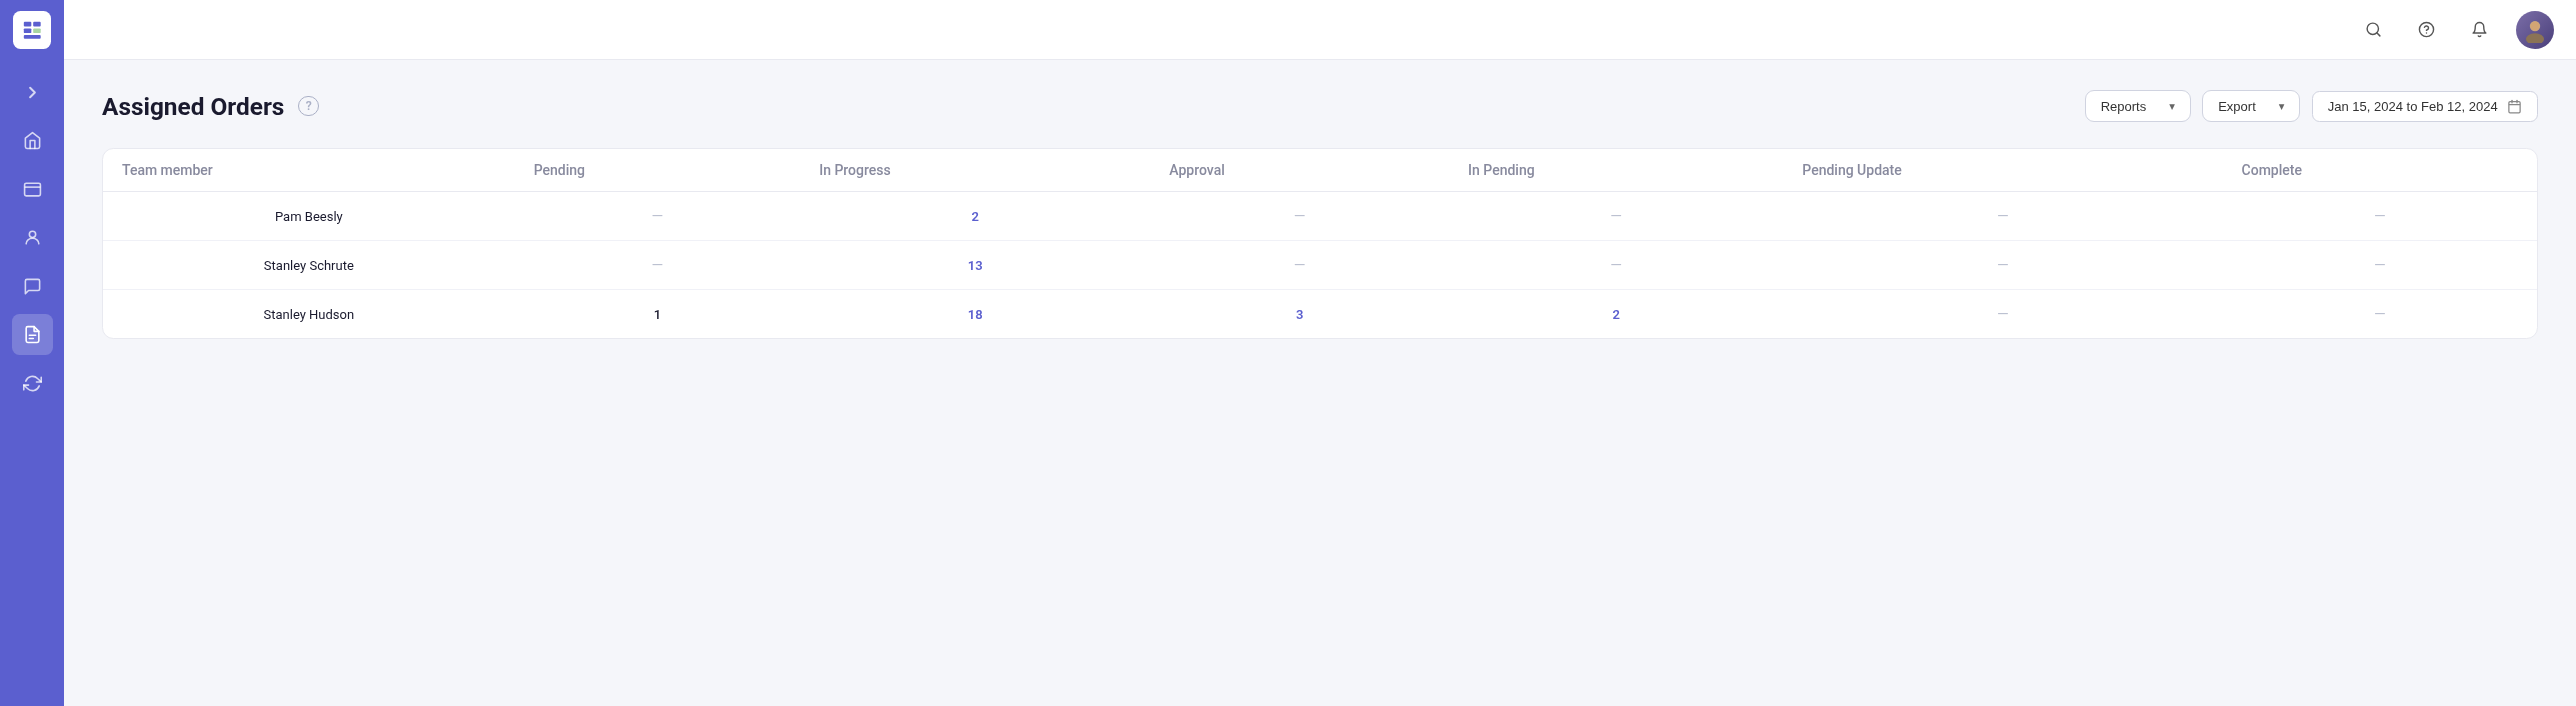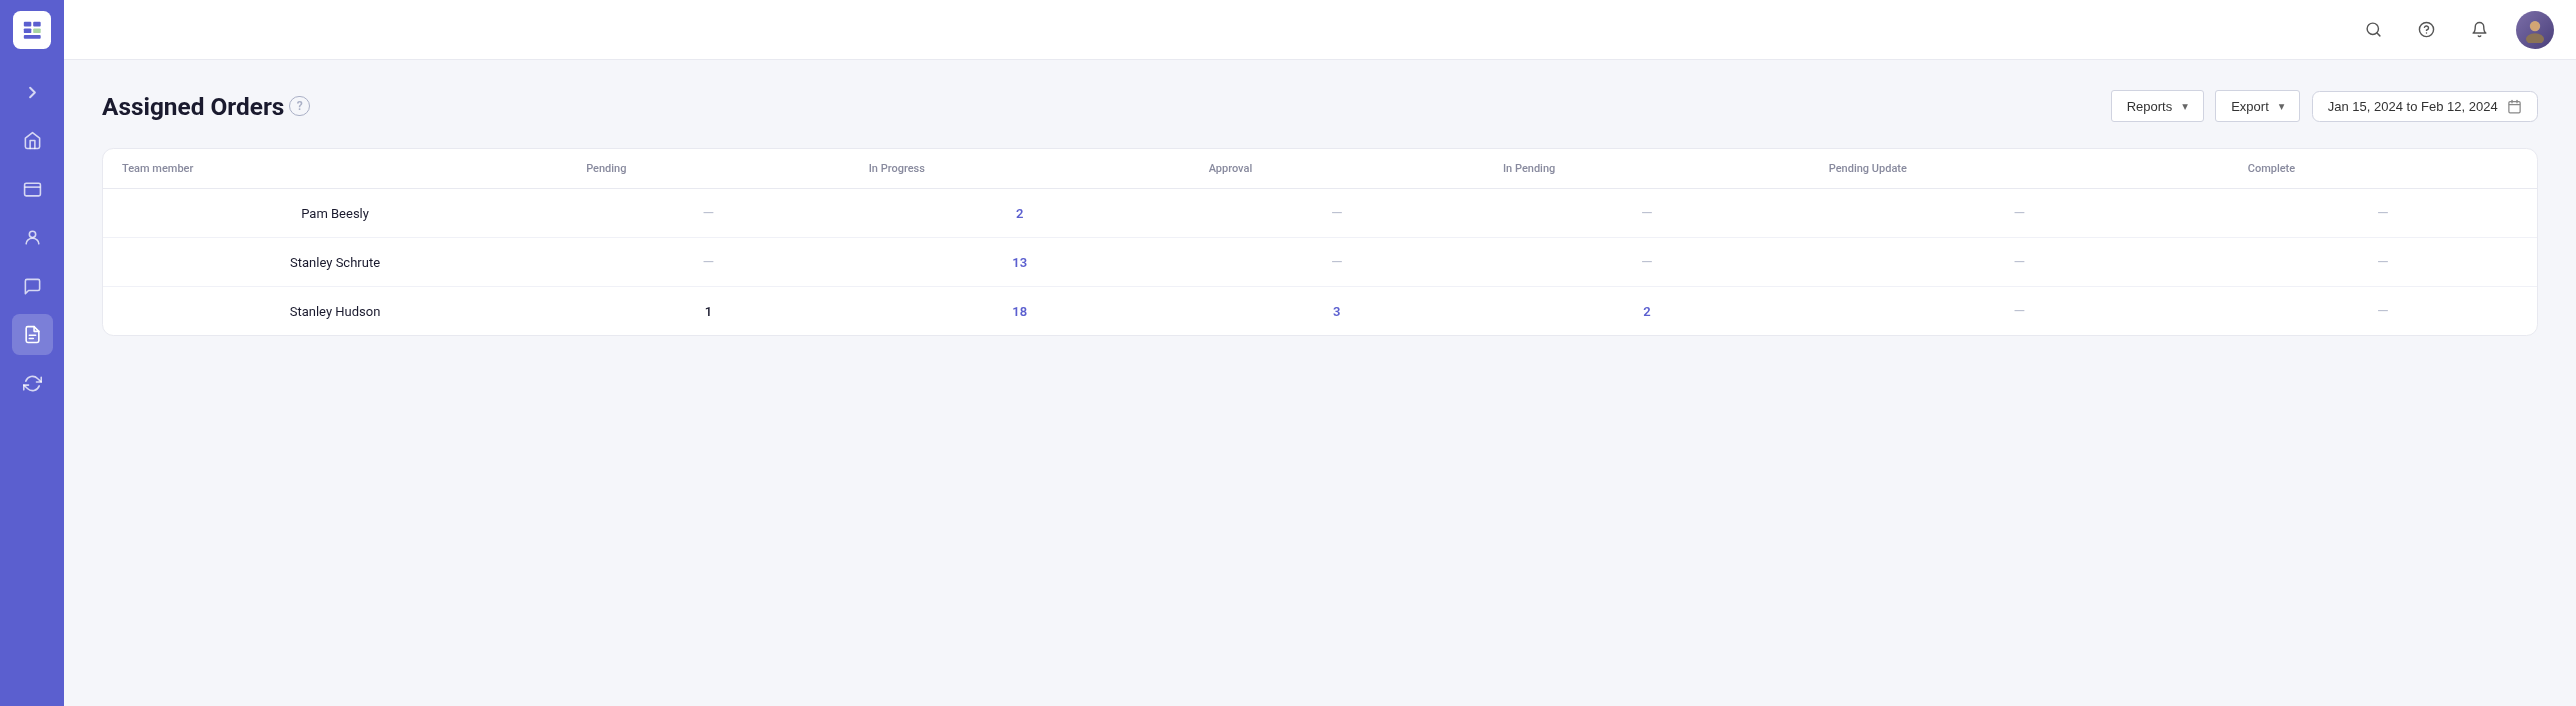--- a/index.html
+++ b/index.html
@@ -109,21 +109,21 @@
     
     .page-header {
       display: flex;
       align-items: center;
       justify-content: space-between;
       margin-bottom: 26px;
     }
     .page-title-group {
       display: flex;
       align-items: center;
-      gap: 5px;
+      gap: 14px;
     }
     .page-title {
       font-size: 24.4px;
       font-weight: 700;
       color: #1a1a2e;
     }
     .help-icon {
       width: 20.6px;
       height: 20.6px;
       border-radius: 50%;
@@ -139,24 +139,24 @@
 
     .header-actions {
       display: flex;
       align-items: center;
       gap: 11.3px;
     }
 
     .btn-dropdown {
       display: flex;
       align-items: center;
-      gap: 10px;
+      gap: 23px;
       padding: 7.5px 15px;
       border: 1.4px solid #d0d3e0;
-      border-radius: 3px;
+      border-radius: 9px;
       background: white;
       cursor: pointer;
       font-size: 13px;
       font-weight: 500;
       color: #333;
     }
     .btn-dropdown .chevron {
       font-size: 11.3px;
       color: #666;
     }
@@ -184,21 +184,21 @@
     table {
       width: 100%;
       border-collapse: collapse;
     }
     thead tr {
       border-bottom: 1.4px solid #e8e9f0;
     }
     thead th {
       padding: 13px 19px;
       text-align: left;
-      font-size: 11px;
+      font-size: 14px;
       font-weight: 500;
       color: #888a9e;
       white-space: nowrap;
     }
     tbody tr {
       border-bottom: 0.9px solid #f0f1f7;
       text-align: center;
     }
     tbody tr:last-child {
       border-bottom: none;

